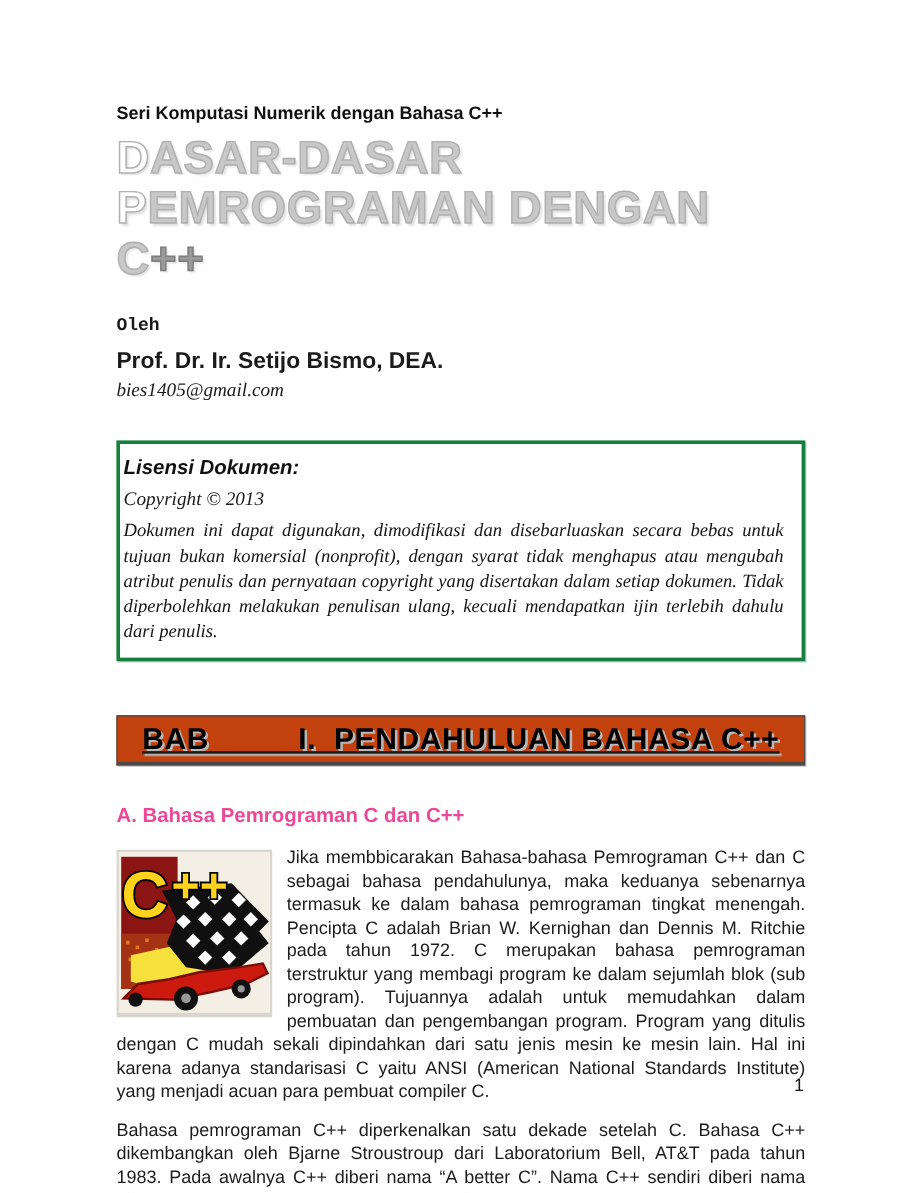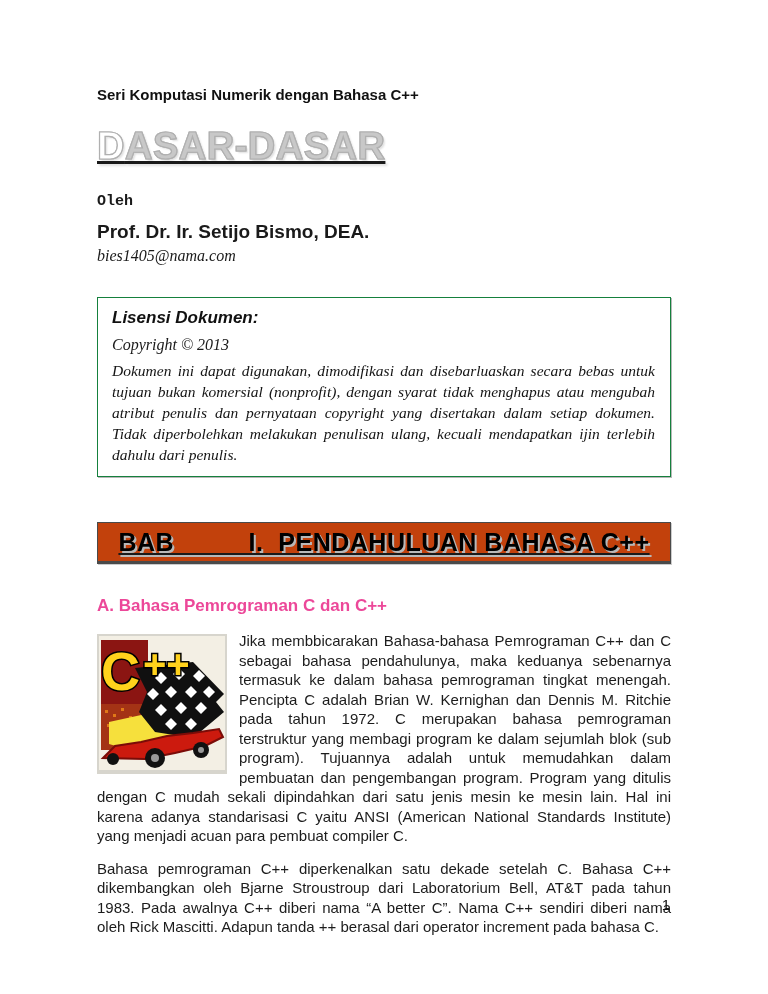--- a/index.html
+++ b/index.html
@@ -4,37 +4,37 @@
 <style>
   * { margin:0; padding:0; box-sizing:border-box; }
   html,body { background:#ffffff; }
   .page {
     position:relative; width:768px; height:994px; background:#ffffff;
     padding:86px 97px 0 97px; overflow:hidden;
     font-family:"Liberation Sans", sans-serif; color:#1a1a1a;
   }
   .series { font-weight:bold; font-size:15px; line-height:18px; color:#111; }
 
-  .wordart { margin-top:21px;text-decoration:underline; }
+  .wordart { margin-top:7px; }
   .wordart-line {
     font-weight:bold; font-size:38px; line-height:42px; letter-spacing:.5px;
     color:#c8c8c8; -webkit-text-stroke:1.2px #b0b0b0;
     text-shadow:2px 2px 2px #e0e0e0;
     font-family:"Liberation Sans", sans-serif;
   }
   .wordart-line::first-letter { color:#ffffff; }
   .wa-plus { color:#9a9a9a; -webkit-text-stroke:1.2px #7d7d7d; }
 
   .oleh   { margin-top:26px; font-weight:bold; font-size:15px; line-height:18px;font-family:Liberation Mono, monospace; }
   .author { margin-top:9px;  font-weight:bold; font-size:19px; line-height:23px; }
   .email  { margin-top:3px; font-family:"Liberation Serif", serif; font-style:italic; font-size:16px; line-height:20px; }
 
   .license-box {
-    margin-top:31px; border:1px solid #15803d; box-shadow:1px 1px 0 #b8b8b8;
-    padding:9px 15px 11px 14px; background:#fff;
+    margin-top:31px; border:3px solid #15803d; box-shadow:1px 1px 0 #b8b8b8;
+    padding:9px 15px 11px 3px; background:#fff;
   }
   .license-title { font-weight:bold; font-style:italic; font-size:17px; line-height:22px; color:#111; }
   .license-copyright { margin-top:6px; font-family:Liberation Serif, serif; font-style:italic; font-size:16px; line-height:20px; }
   .license-body {
     margin-top:5px; font-family:"Liberation Serif", serif; font-style:italic;
     font-size:15.5px; line-height:21px; text-align:justify; color:#141414;
   }
 
   .bab-box {
     margin-top:45px; border:1px solid #4a4a4a; border-bottom-width:3px;
@@ -58,25 +58,26 @@
 </style>
 </head>
 <body>
 
 <div class="page">
 
   <div class="series">Seri Komputasi Numerik dengan Bahasa C++</div>
 
   <div class="wordart">
     <div class="wordart-line">DASAR-DASAR</div>
+    <div class="wordart-line"><span>PEMROGRAMAN DENGAN C</span><span class="wa-plus">++</span></div>
   </div>
 
   <div class="oleh">Oleh</div>
   <div class="author">Prof. Dr. Ir. Setijo Bismo, DEA.</div>
-  <div class="email">bies1405@nama.com</div>
+  <div class="email">bies1405@gmail.com</div>
 
   <div class="license-box">
     <div class="license-title">Lisensi Dokumen:</div>
     <div class="license-copyright">Copyright © 2013</div>
     <div class="license-body">Dokumen ini dapat digunakan, dimodifikasi dan disebarluaskan secara bebas untuk tujuan bukan komersial (nonprofit), dengan syarat tidak menghapus atau mengubah atribut penulis dan pernyataan copyright yang disertakan dalam setiap dokumen. Tidak diperbolehkan melakukan penulisan ulang, kecuali mendapatkan ijin terlebih dahulu dari penulis.</div>
   </div>
 
   <div class="bab-box">
     <div class="bab-text">BAB          I.  PENDAHULUAN BAHASA C++</div>
   </div>

